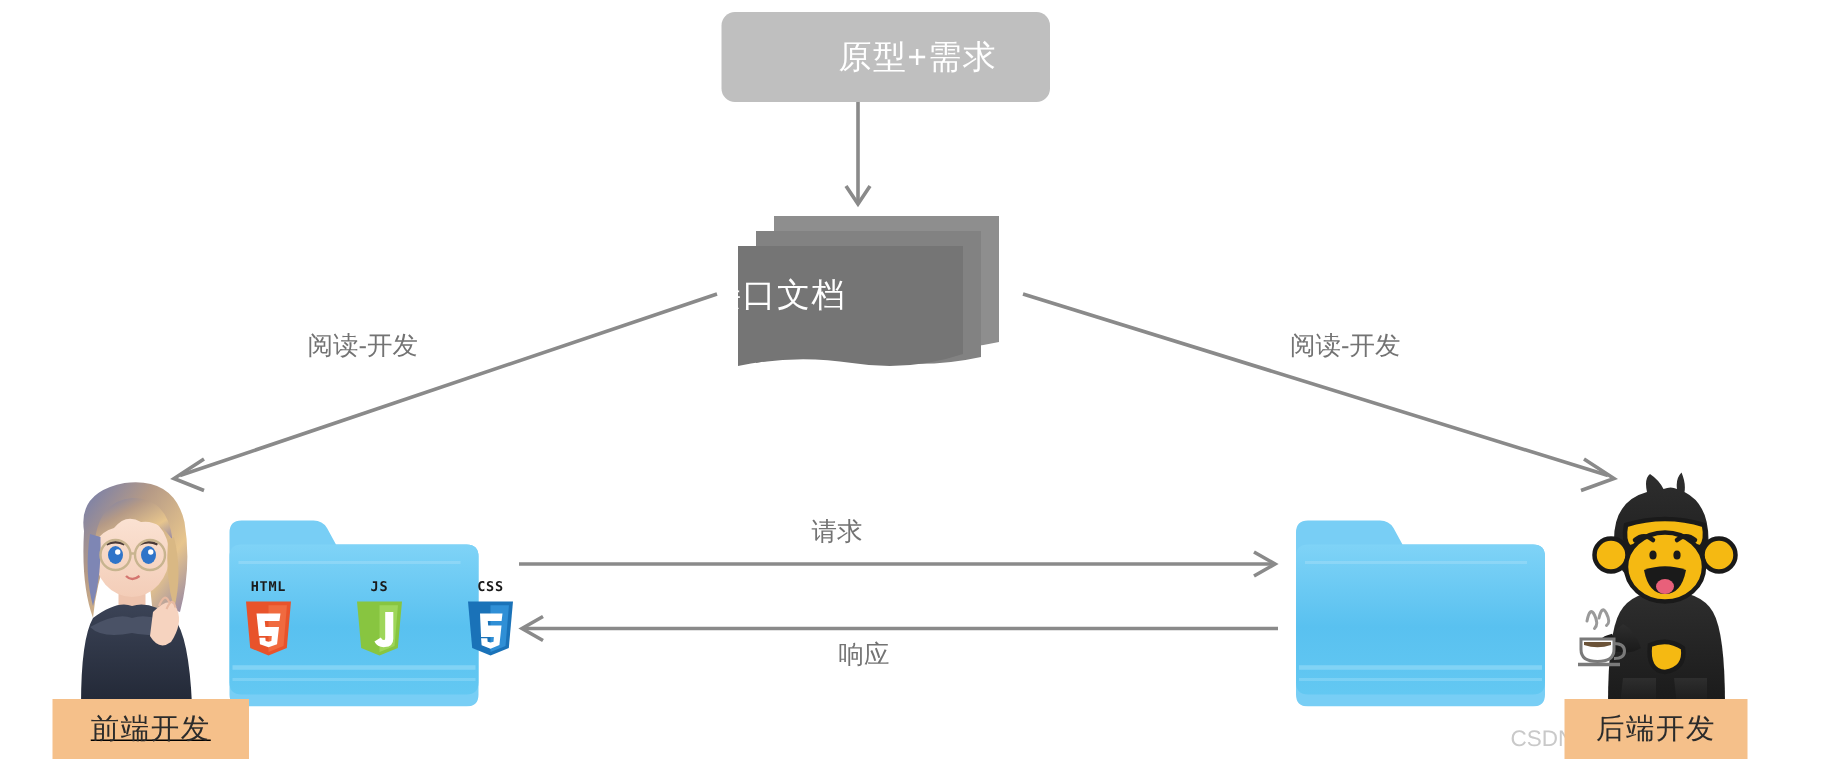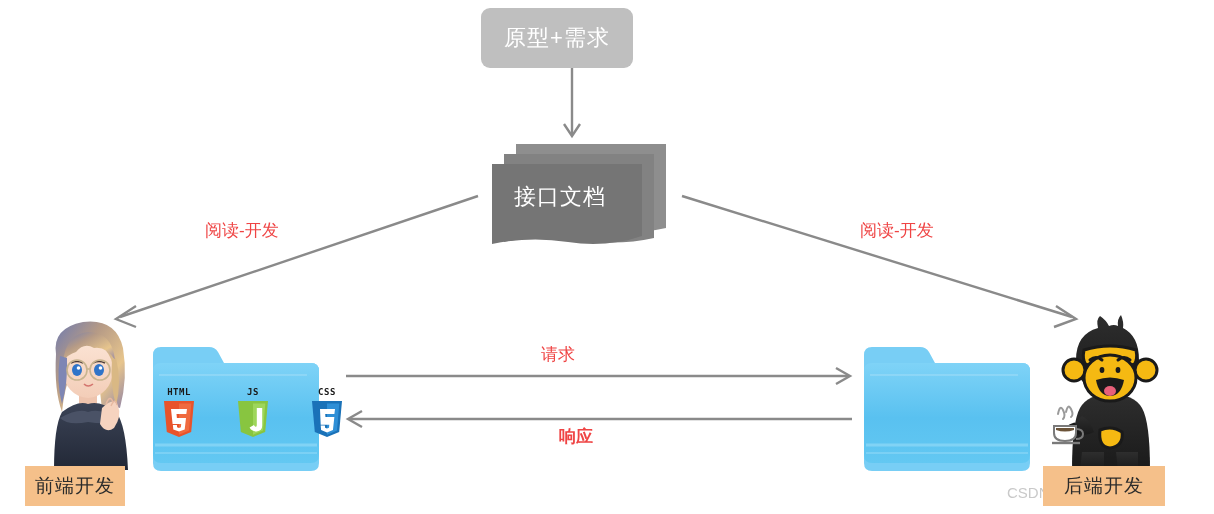--- a/index.html
+++ b/index.html
@@ -5,59 +5,59 @@
   html,body{margin:0;padding:0;background:#ffffff;}
   body{
     font-family:"Liberation Sans","DejaVu Sans",sans-serif;
     width:1214px;height:514px;position:relative;overflow:hidden;
   }
   #stage{position:absolute;left:0;top:0;width:1214px;height:514px;}
   .abs{position:absolute;}
 
   
   #proto-box{
-    left:481px;top:8px;width:152px;height:60px;
+    left:481px;top:8px;width:176px;height:60px;
     background:#bfbfbf;border-radius:9px;
-    display:flex;align-items:center;justify-content:center;
+    display:flex;align-items:center;justify-content:center;padding-left:43px;
   }
   #proto-box .lbl{
     color:#ffffff;font-size:22px;letter-spacing:1px;white-space:nowrap;
   }
 
   
   #doc-stack{left:480px;top:140px;width:200px;height:110px;}
   #doc-stack svg{display:block;}
   #doc-label{
-    left:468px;top:140px;width:200px;height:110px;
-    display:flex;align-items:center;justify-content:center;
+    left:480px;top:140px;width:200px;height:110px;
+    display:flex;align-items:center;
     pointer-events:none;
   }
   #doc-label .lbl{
     color:#ffffff;font-size:22px;letter-spacing:1px;white-space:nowrap;
     transform:translate(-8px,2px);
   }
 
   
   #arrows{left:0;top:0;width:1214px;height:514px;pointer-events:none;}
 
   
   .edge-label{
-    color:#ef4444;font-size:17px;white-space:nowrap;
+    color:#737373;font-size:17px;white-space:nowrap;
   }
   #lbl-read-left{left:205px;top:219px;}
   #lbl-read-right{left:860px;top:219px;}
   #lbl-request{left:541px;top:343px;}
-  #lbl-response{left:559px;top:425px;font-weight:bold;}
+  #lbl-response{left:559px;top:425px;}
 
   
   .plate{
     background:#f5c08a;display:flex;align-items:center;justify-content:center;
   }
   .plate .lbl{color:#2b2b2b;font-size:19px;white-space:nowrap;letter-spacing:1px;}
-  #plate-frontend{left:25px;top:466px;width:100px;height:40px;}
+  #plate-frontend{left:35px;top:466px;width:131px;height:40px;text-decoration:underline;}
   #plate-backend{left:1043px;top:466px;width:122px;height:40px;}
 
   
   .folder{width:174px;height:130px;}
   #folder-frontend{left:149px;top:341px;}
   #folder-backend{left:860px;top:341px;}
   .folder svg{display:block;}
 
   
   #tech-badges{

